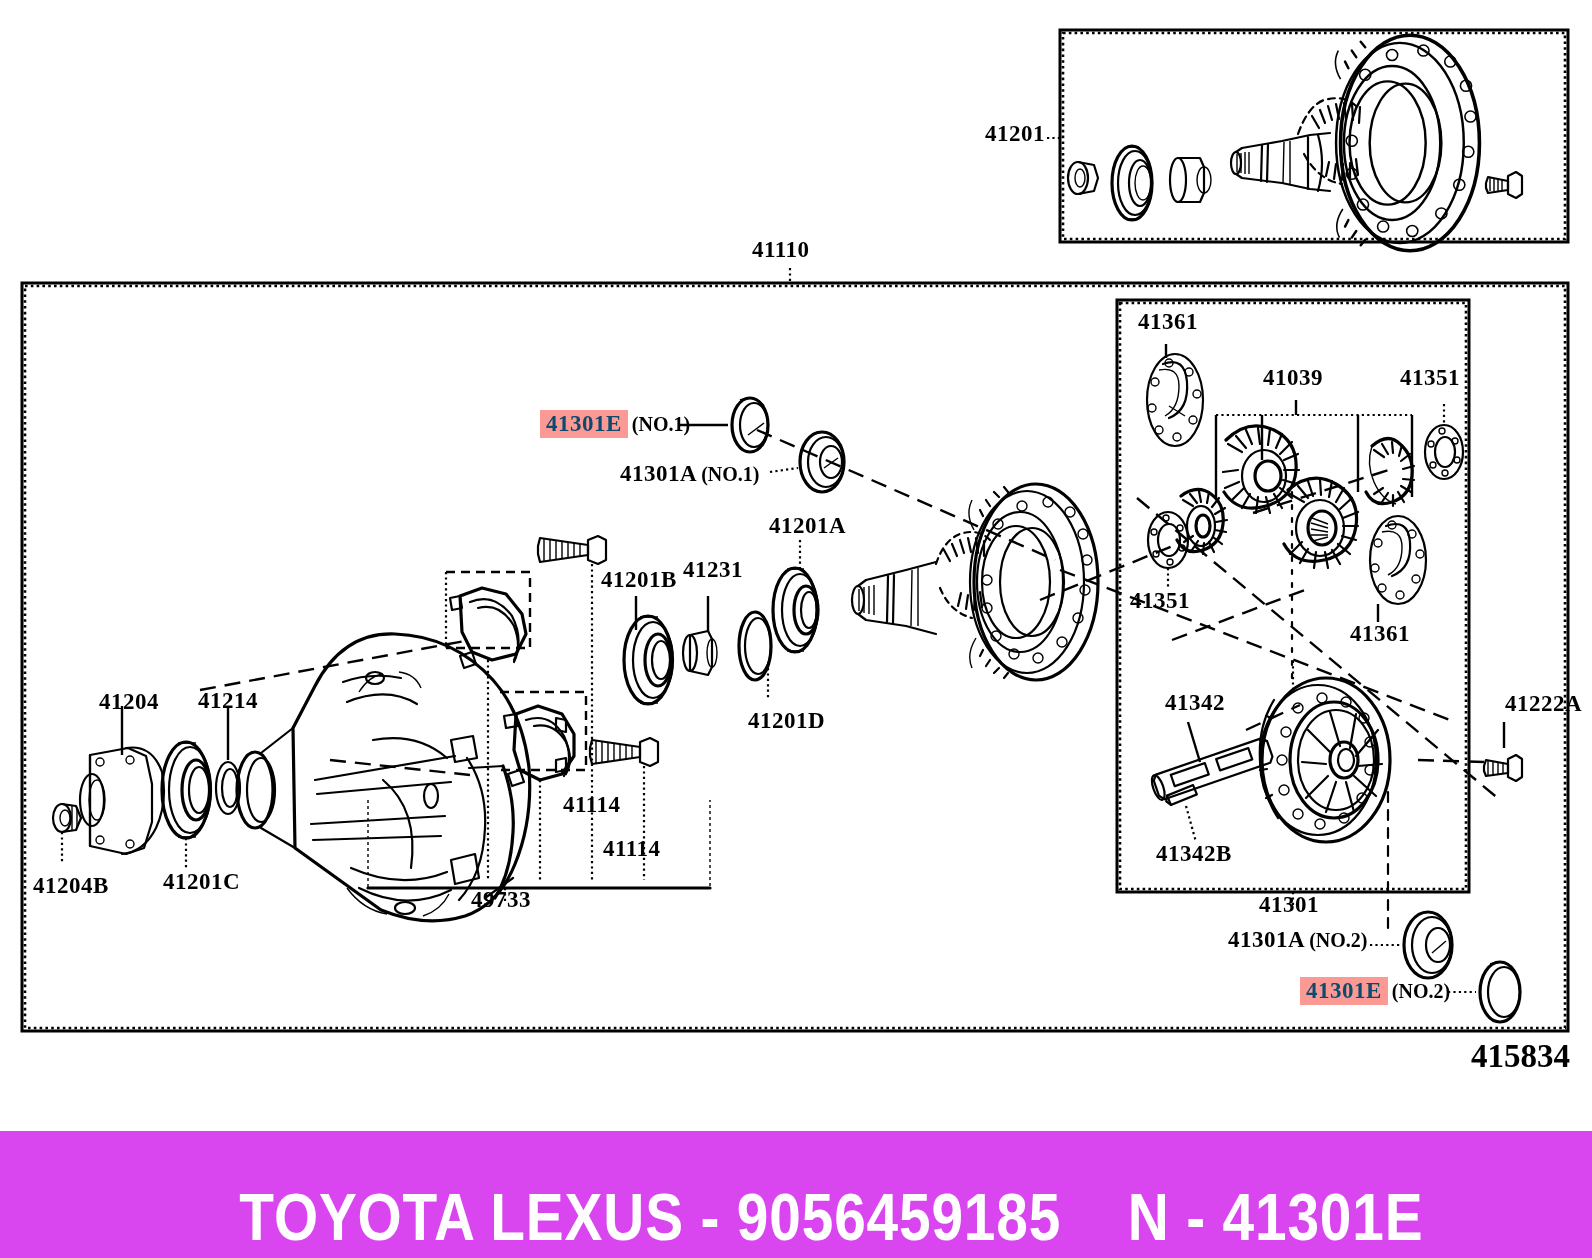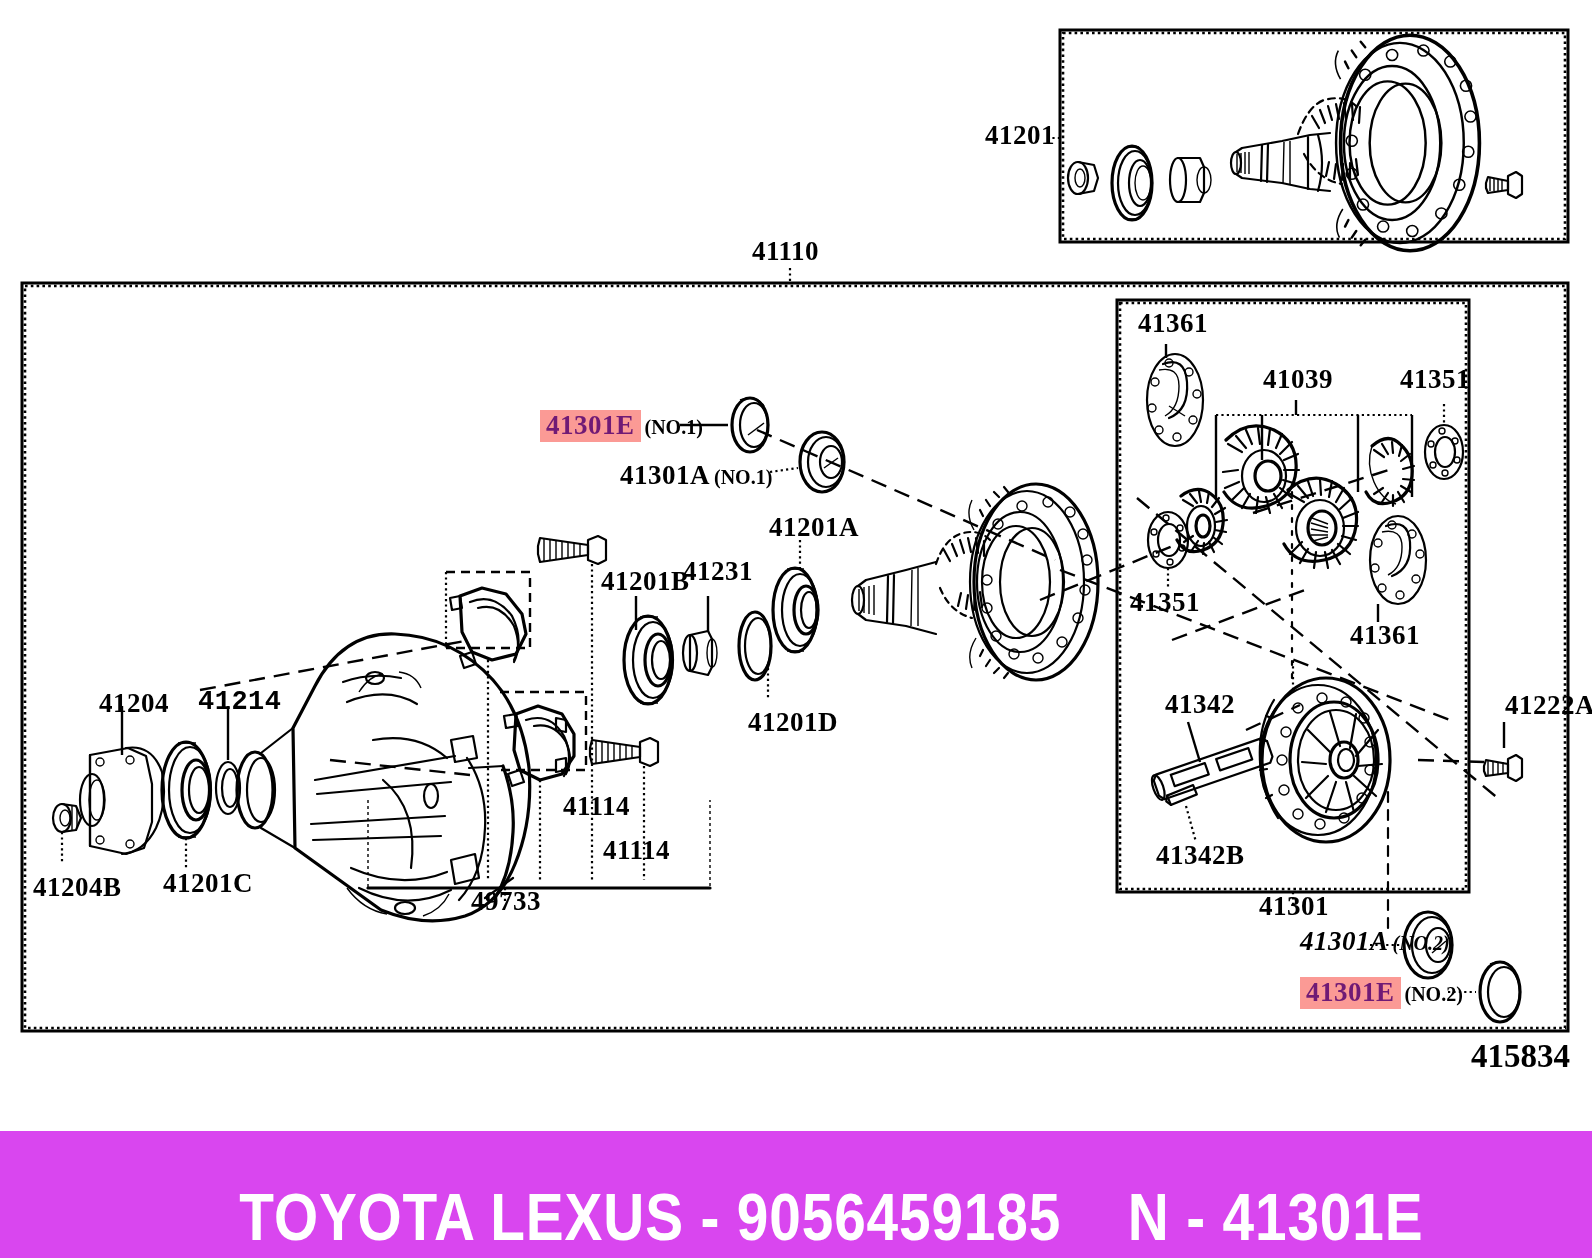--- a/index.html
+++ b/index.html
@@ -6,23 +6,23 @@
   body{width:1592px;height:1258px;position:relative;overflow:hidden;
        font-family:"Liberation Serif",serif;}
 
   #stage{position:absolute;left:0;top:0;width:1592px;height:1258px;background:#fff;}
 
   svg.layer{position:absolute;left:0;top:0;width:1592px;height:1258px;}
 
   
   .lbl{position:absolute;font-family:"Liberation Serif",serif;font-weight:bold;
        color:#000;white-space:nowrap;line-height:1;}
-  .lbl .num{font-size:27px;letter-spacing:.5px;}
+  .lbl .num{font-size:23px;letter-spacing:.5px;}
   .lbl .sub{font-size:20px;letter-spacing:0;}
-  .hl .num{background:#fb9a95;color:#701a75;padding:2px 6px 3px 6px;display:inline-block;}
+  .hl .num{background:#fb9a95;color:#0c4a6e;padding:2px 6px 3px 6px;display:inline-block;}
 
   .figno{position:absolute;font-weight:bold;font-size:33px;color:#000;
          font-family:"Liberation Serif",serif;}
 
   
   #footer{position:absolute;left:0;top:1131px;width:1592px;height:172px;
           background:#d946ef;display:flex;align-items:center;justify-content:center;padding-left:35px;}
   #footer .ftxt{color:#ffffff;font-family:"Liberation Sans Narrow","Liberation Sans",sans-serif;
         font-size:66px;font-weight:bold;letter-spacing:1px;white-space:pre;
         transform:scaleX(.86);transform-origin:center;}
@@ -566,21 +566,21 @@
   </div>
 
   <div class="lbl" style="left:748px;top:709px;">
     <span class="num">41201D</span>
   </div>
 
   <div class="lbl" style="left:99px;top:690px;">
     <span class="num">41204</span>
   </div>
 
-  <div class="lbl" style="left:198px;top:689px;font-family:Liberation Mono, monospace;">
+  <div class="lbl" style="left:198px;top:689px;">
     <span class="num">41214</span>
   </div>
 
   <div class="lbl" style="left:33px;top:874px;">
     <span class="num">41204B</span>
   </div>
 
   <div class="lbl" style="left:163px;top:870px;">
     <span class="num">41201C</span>
   </div>
@@ -626,21 +626,21 @@
   </div>
 
   <div class="lbl" style="left:1470px;top:692px;padding-left:35px;">
     <span class="num">41222A</span>
   </div>
 
   <div class="lbl" style="left:1259px;top:893px;">
     <span class="num">41301</span>
   </div>
 
-  <div class="lbl" style="left:1300px;top:928px;font-style:italic;">
+  <div class="lbl" style="left:1228px;top:928px;">
     <span class="num">41301A</span>
     <span class="sub">(NO.2)</span>
   </div>
 
   <div class="lbl hl" style="left:1300px;top:977px;">
     <span class="num">41301E</span>
     <span class="sub">(NO.2)</span>
   </div>
 
   <div class="figno" style="left:1471px;top:1038px;">415834</div>

